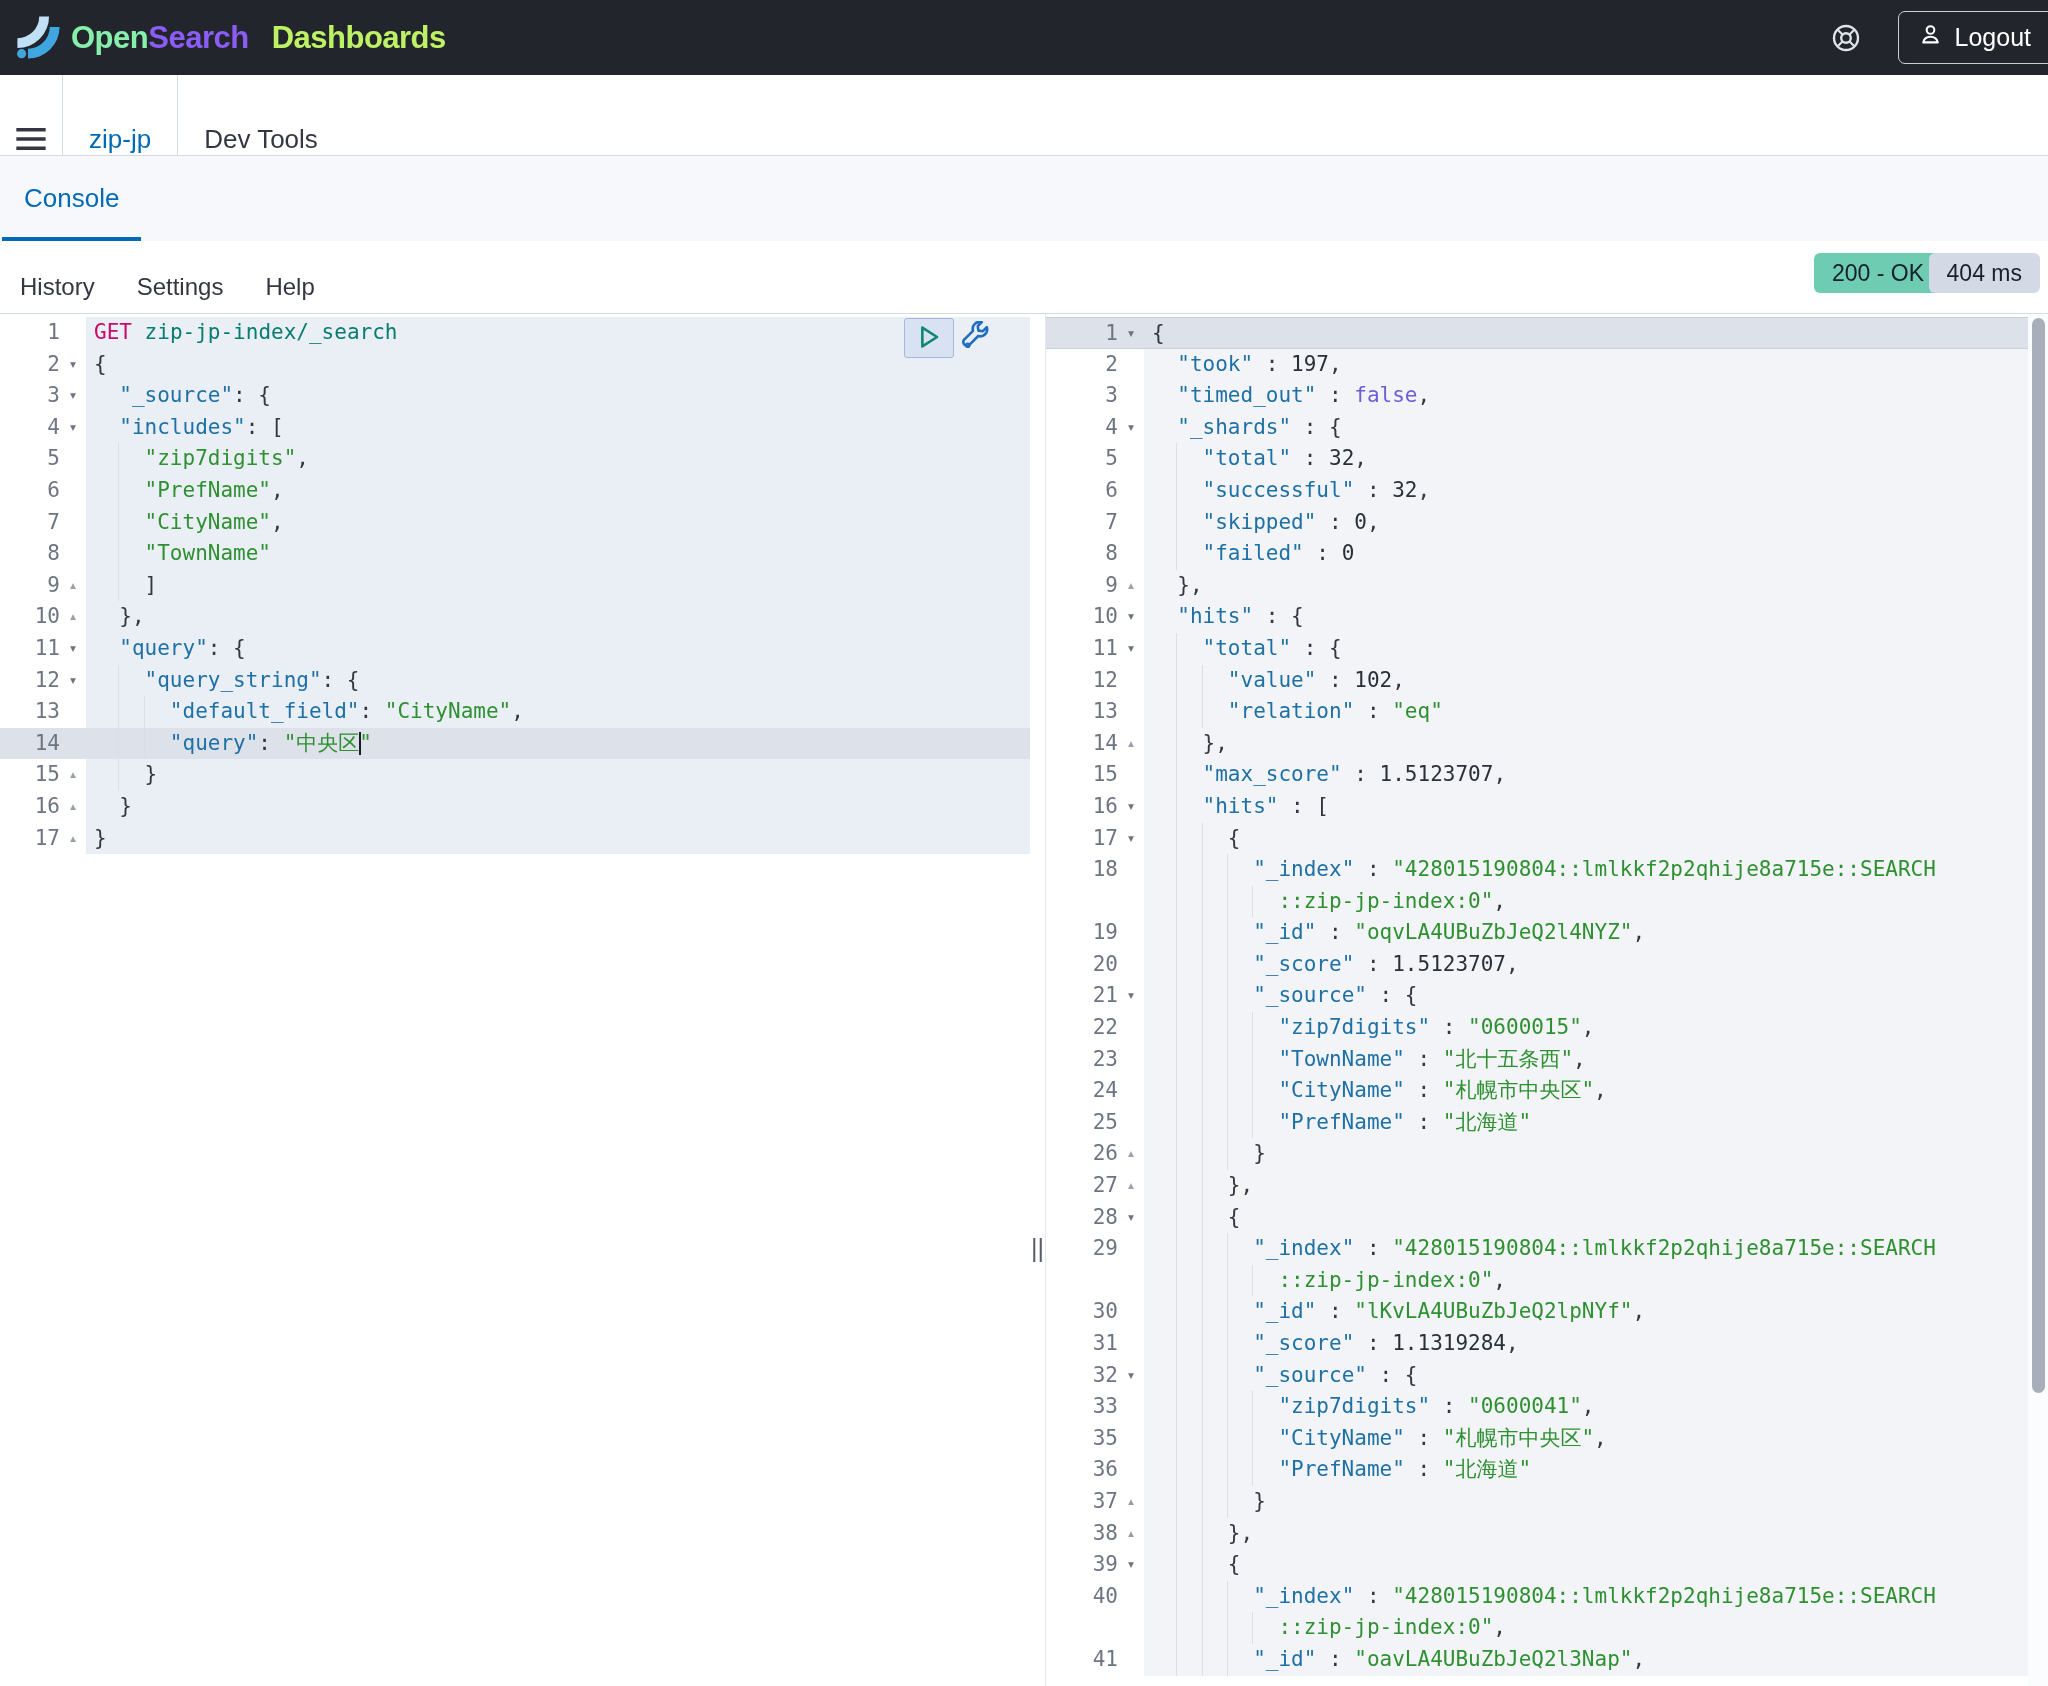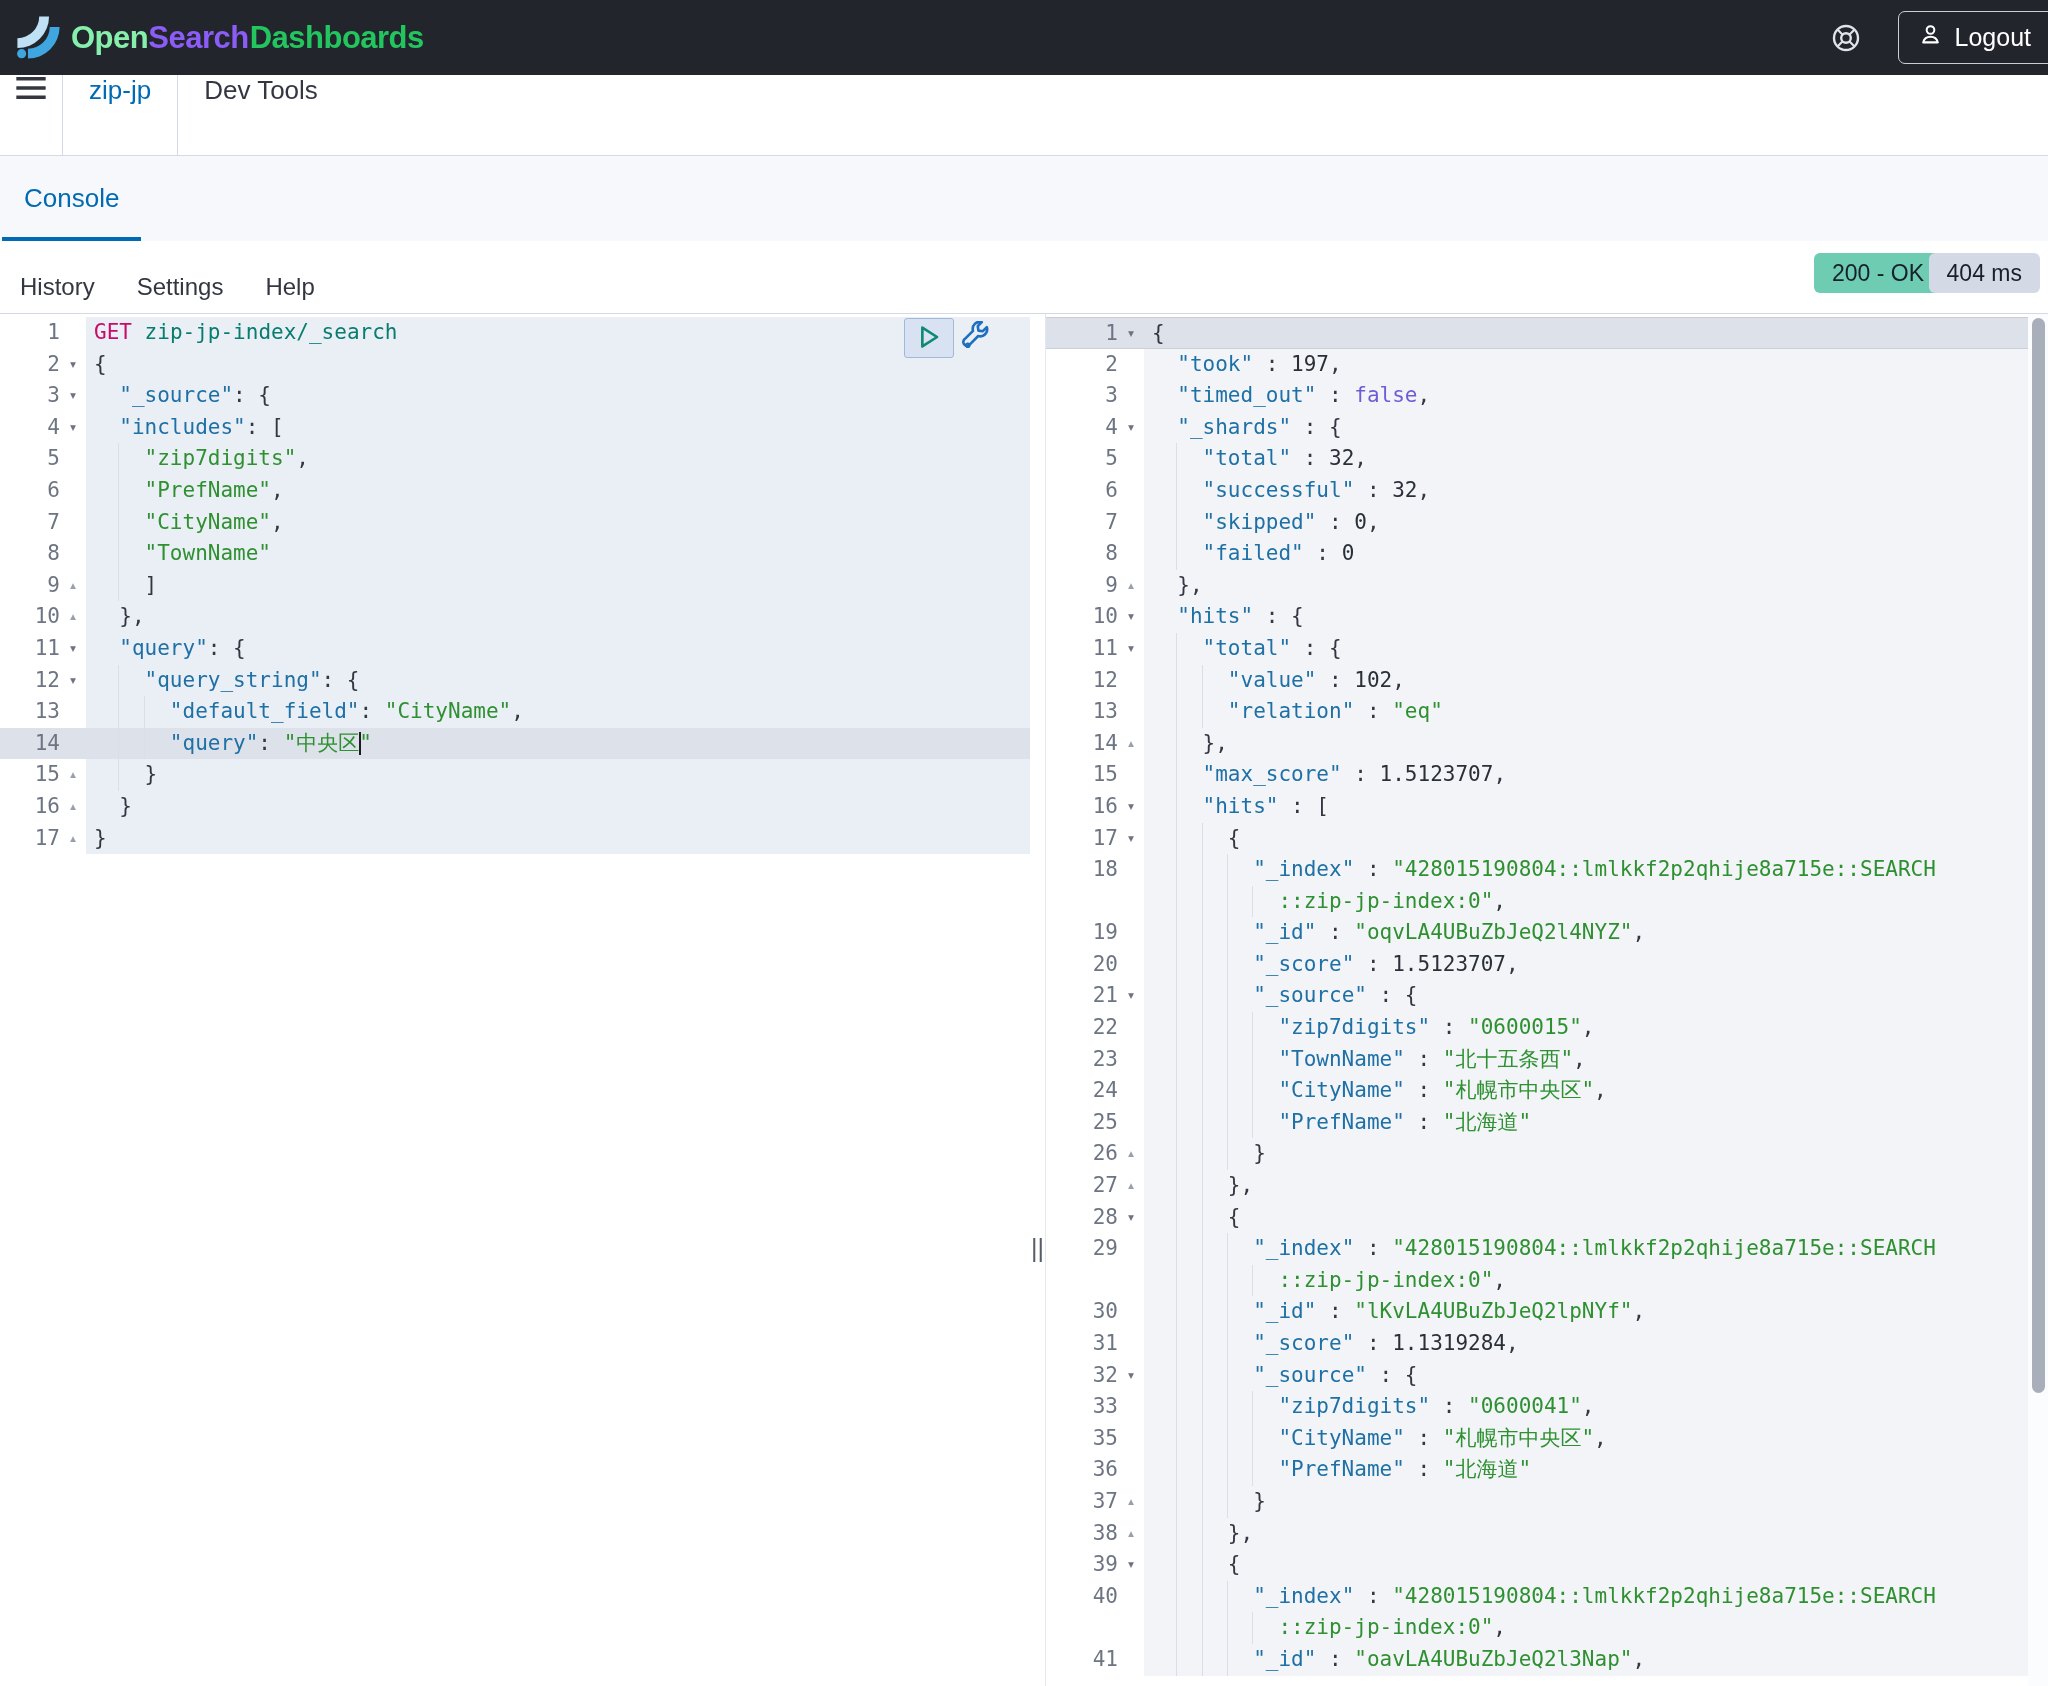--- a/index.html
+++ b/index.html
@@ -5,29 +5,29 @@
   html,body{margin:0;padding:0;}
   body{width:2048px;height:1686px;background:#fff;font-family:"Liberation Sans",sans-serif;overflow:hidden;position:relative;}
   .page{position:absolute;inset:0;}
 
   
   .hdr{height:75px;background:#22262C;display:flex;align-items:center;padding:0 0 0 16px;position:relative;}
   .logo{display:flex;align-items:center;margin-right:10px;}
   .brand{font-size:31px;font-weight:bold;letter-spacing:-0.5px;white-space:nowrap;}
   .b-open{color:#86efac;}
   .b-search{color:#8b5cf6;}
-  .b-dash{color:#22c55e;margin-left:1px;}
+  .b-dash{color:#bef264;margin-left:23px;}
   .hdr-spacer{flex:1;}
   .help-btn{background:none;border:none;cursor:pointer;position:absolute;right:186px;top:22px;padding:0;}
   .logout-btn{position:absolute;right:-10px;top:11px;height:53px;display:flex;align-items:center;gap:11px;
     background:transparent;border:1px solid #C9CFDA;border-radius:7px;color:#fff;font-size:25px;
     font-family:"Liberation Sans",sans-serif;padding:0 26px 0 18px;cursor:pointer;}
 
   
-  .crumbs{height:80px;background:#fff;border-bottom:1px solid #D3DAE6;display:flex;align-items:flex-start;}
+  .crumbs{height:80px;background:#fff;border-bottom:1px solid #D3DAE6;display:flex;align-items:flex-end;}
   .nav-toggle{background:none;border:none;cursor:pointer;width:62px;display:flex;align-items:center;justify-content:center;padding:0;}
   .vdiv{width:1px;background:#D3DAE6;align-self:stretch;}
   .crumb-app{display:flex;align-items:center;padding:0 26px;color:#006BB4;font-size:26px;text-decoration:none;cursor:pointer;}
   .crumb-page{display:flex;align-items:center;padding:0 26px;color:#343741;font-size:26px;font-weight:500;}
 
   
   .tabbar{height:85px;background:#F7F8FC;display:flex;align-items:stretch;}
   .tab{position:relative;display:flex;align-items:center;padding:0 24px;font-size:26px;color:#006BB4;font-weight:500;cursor:pointer;}
   .tab.active::after{content:"";position:absolute;left:2px;right:2px;bottom:0;height:4px;background:#006BB4;}
 

